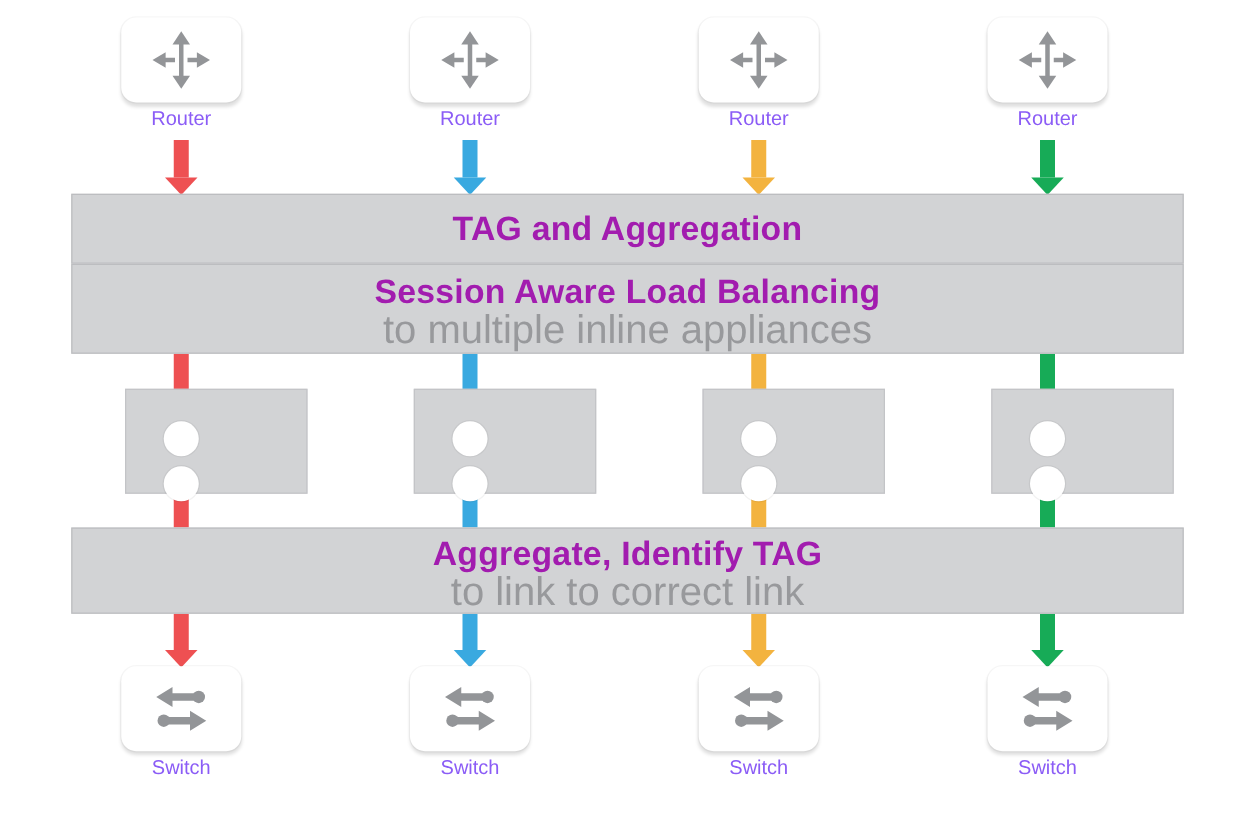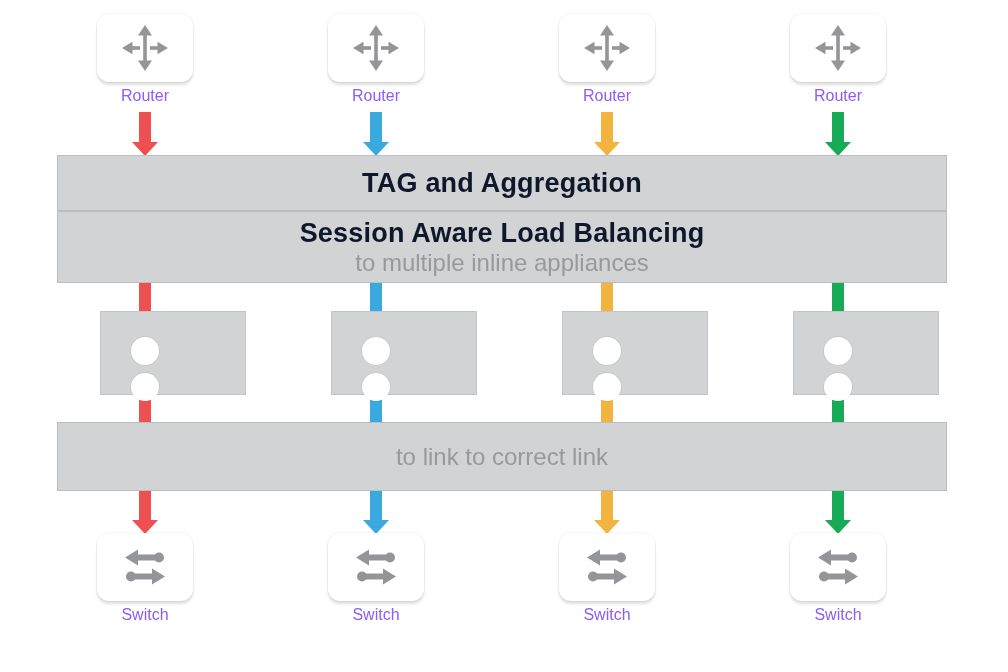--- a/index.html
+++ b/index.html
@@ -74,27 +74,27 @@
     border: 1px solid #bcbdc0;
     box-sizing: border-box;
     display: flex;
     flex-direction: column;
     align-items: center;
     justify-content: center;
   }
   .banner-title {
     font-size: 27px;
     font-weight: bold;
-    color: #0f172a;
+    color: #a21caf;
     line-height: 32px;
     letter-spacing: 0.2px;
     white-space: nowrap;
   }
   .banner-sub {
-    font-size: 24px;
+    font-size: 32px;
     color: #98999c;
     line-height: 28px;
     white-space: nowrap;
   }
 
   
   .appliance {
     position: absolute;
     background: #d2d3d5;
     border: 1px solid #c3c4c7;
@@ -139,20 +139,21 @@
     <div class="link" style="left: 838px; top: 491px; height: 29px; background: rgb(23, 171, 87);"></div>
     <div class="arrowhead" style="left: 838px; top: 520px; border-top: 14px solid rgb(23, 171, 87);"></div>
     <div class="banner" style="left: 57px; top: 155px; width: 890px; height: 56px;">
       <div class="banner-title">TAG and Aggregation</div>
     </div>
     <div class="banner" style="left: 57px; top: 211px; width: 890px; height: 72px; text-align: center;">
       <div class="banner-title">Session Aware Load Balancing</div>
       <div class="banner-sub">to multiple inline appliances</div>
     </div>
     <div class="banner" style="left: 57px; top: 422px; width: 890px; height: 69px;">
+      <div class="banner-title">Aggregate, Identify TAG</div>
       <div class="banner-sub">to link to correct link</div>
     </div>
     <div class="appliance" style="left: 100px; top: 311px; width: 146px; height: 84px;"></div>
     <div class="port" style="left: 145px; top: 337px;"></div>
     <div class="port" style="left: 145px; top: 373px;"></div>
     <div class="appliance" style="left: 331px; top: 311px; width: 146px; height: 84px;"></div>
     <div class="port" style="left: 376px; top: 337px;"></div>
     <div class="port" style="left: 376px; top: 373px;"></div>
     <div class="appliance" style="left: 562px; top: 311px; width: 146px; height: 84px;"></div>
     <div class="port" style="left: 607px; top: 337px;"></div>

